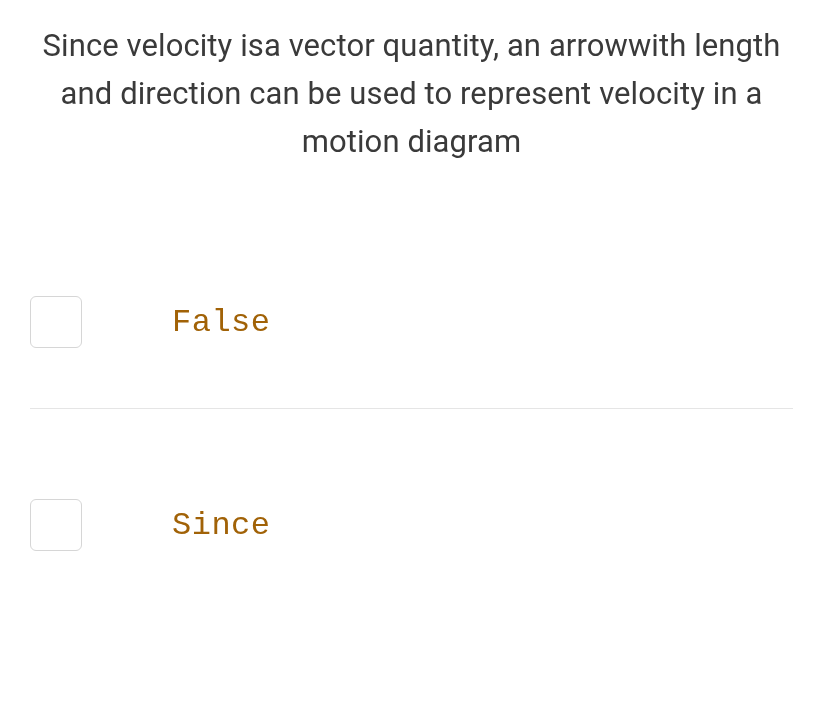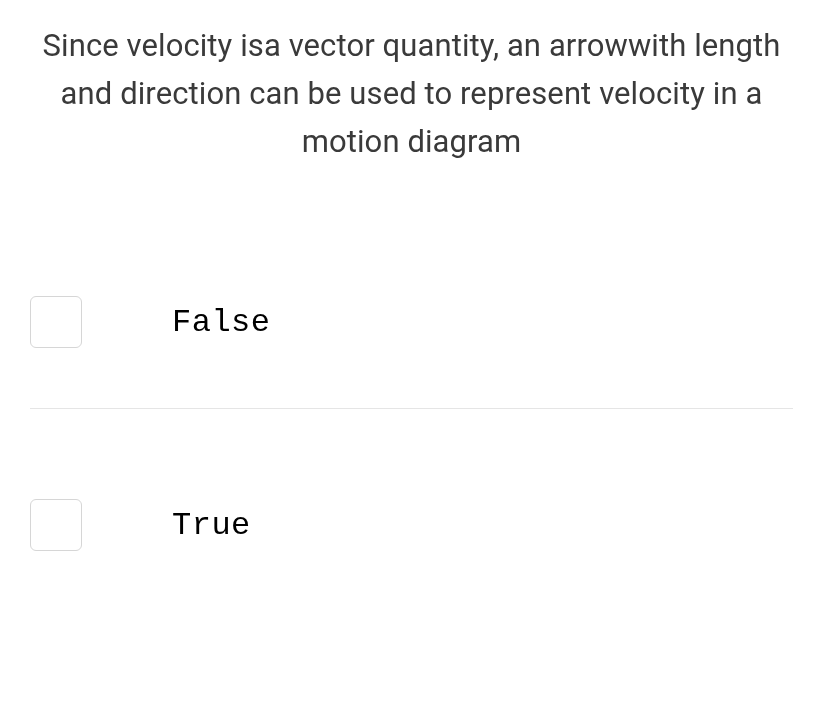--- a/index.html
+++ b/index.html
@@ -34,21 +34,21 @@
       height: 52px;
       border: 1px solid #d6d6d6;
       border-radius: 6px;
       background: #ffffff;
       flex-shrink: 0;
       cursor: pointer;
     }
     .option-label {
       font-family: "Courier New", Courier, monospace;
       font-size: 32px;
-      color: #000000;
+      color: #a16207;
       margin-left: 90px;
       letter-spacing: 0.5px;
     }
     .divider {
       border: none;
       border-top: 1px solid #e5e5e5;
       margin: 0;
     }
     .first-option {
       padding-top: 0;
@@ -66,14 +66,14 @@
 
 <div class="option-row first-option">
   <div class="checkbox"></div>
   <div class="option-label">False</div>
 </div>
 
 <hr class="divider">
 
 <div class="option-row second-option">
   <div class="checkbox"></div>
-  <div class="option-label">True</div>
+  <div class="option-label">Since</div>
 </div>
 
 </body></html>

